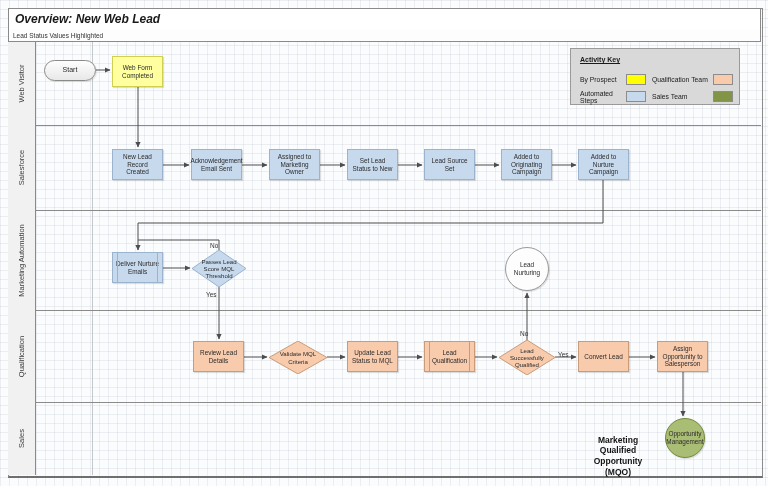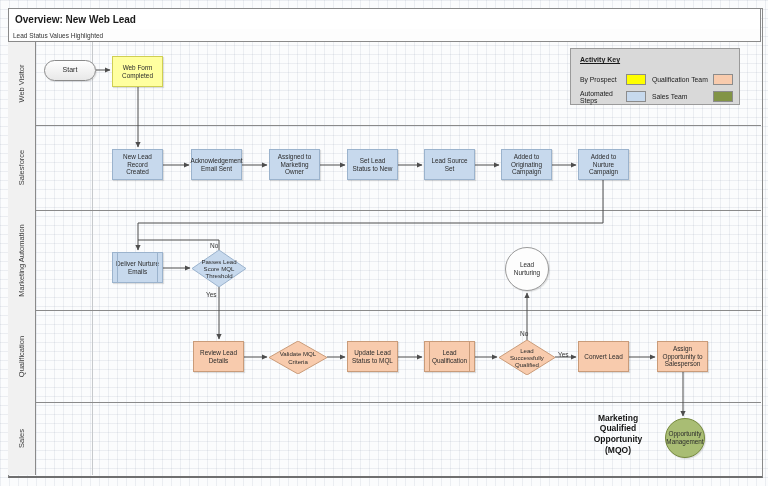--- a/index.html
+++ b/index.html
@@ -7,21 +7,21 @@
   .canvas{position:relative;width:768px;height:486px;overflow:hidden;
     background-color:#fbfcfd;
     background-image:
       linear-gradient(to right, rgba(150,165,185,.16) 1px, transparent 1px),
       linear-gradient(to bottom, rgba(150,165,185,.16) 1px, transparent 1px);
     background-size:9px 9px;}
   .frame{position:absolute;left:8px;top:8px;width:753px;height:467px;
     border:1px solid #8a8a8a;border-bottom:2px solid #6f6f6f;background:transparent;}
   .titlebar{position:absolute;left:8px;top:8px;width:753px;height:22px;background:#ffffff;
     border:1px solid #8a8a8a;box-sizing:border-box;display:flex;align-items:center;}
-  .titlebar span{font-size:10px;font-weight:bold;color:#1a1a1a;padding-left:6px;}
+  .titlebar span{font-size:12px;font-weight:bold;color:#1a1a1a;padding-left:6px;font-style:italic;}
   .subtitlebar{position:absolute;left:8px;top:29px;width:753px;height:13px;background:#fdfdfd;
     border:1px solid #8a8a8a;border-top:none;box-sizing:border-box;display:flex;align-items:center;}
   .subtitlebar span{font-size:6.5px;color:#333;padding-left:4px;}
   .lane-cell{position:absolute;left:8px;width:28px;background:#f1f1f1;
     border-right:1px solid #8a8a8a;box-sizing:border-box;display:flex;align-items:center;justify-content:center;}
   .lane-label-text{transform:rotate(-90deg);white-space:nowrap;font-size:7.5px;color:#3d3d3d;}
   .lane-sep{position:absolute;left:8px;width:753px;height:1px;background:#8a8a8a;}
   .pageline{position:absolute;left:92px;top:42px;height:433px;width:1px;background:#c6c9cc;}
   #edges{position:absolute;left:0;top:0;}
   .node{position:absolute;box-sizing:border-box;display:flex;align-items:center;justify-content:center;
@@ -167,21 +167,21 @@
           <polygon points="28,0 56,17.5 28,35 0,17.5" fill="#f8cbad" stroke="#c99b79" stroke-width="1"></polygon>
         </svg>
         <span class="dlabel">Lead Successfully Qualified</span>
       </div>
       <div class="node process" style="left: 578px; top: 341px; width: 51px; height: 31px; background: rgb(248, 203, 173); border-color: rgb(201, 155, 121);">
         <span>Convert Lead</span>
       </div>
       <div class="node process" style="left: 657px; top: 341px; width: 51px; height: 31px; background: rgb(248, 203, 173); border-color: rgb(201, 155, 121);">
         <span>Assign Opportunity to Salesperson</span>
       </div>
-      <div class="node text-node" style="left: 578px; top: 414px; width: 80px; height: 40px;">
+      <div class="node text-node" style="left: 578px; top: 436px; width: 80px; height: 40px;">
         <span>Marketing Qualified Opportunity (MQO)</span>
       </div>
       <div class="node circle" style="left: 665px; top: 418px; width: 40px; height: 40px; background: rgb(169, 189, 116); border-color: rgb(117, 137, 60);">
         <span>Opportunity Management</span>
       </div>
     </div>
 
   <div class="titlebar">
     <span>Overview: New Web Lead</span>
   </div>

